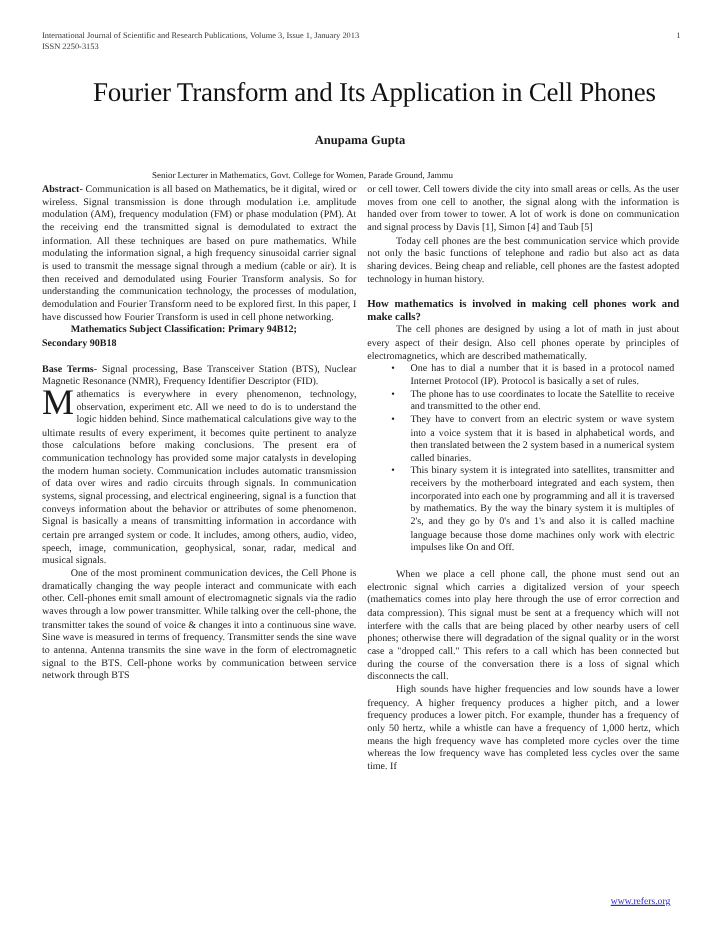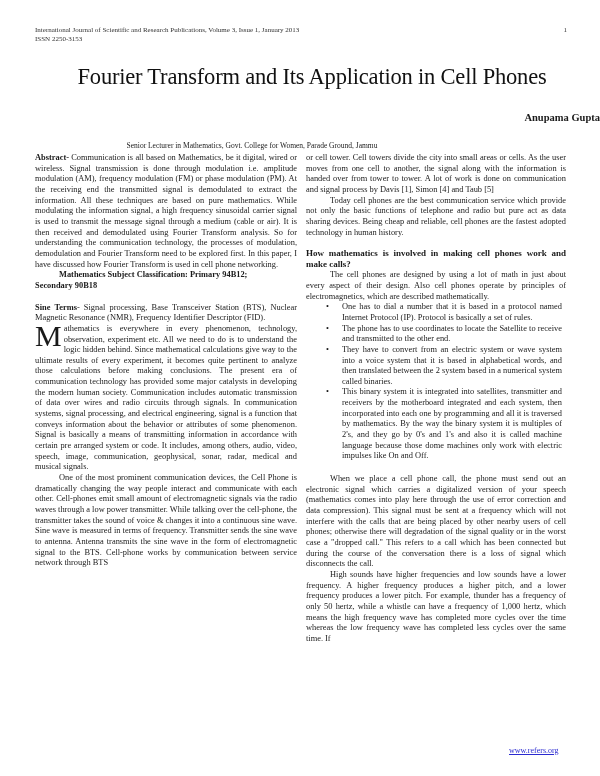--- a/index.html
+++ b/index.html
@@ -2,21 +2,21 @@
 <html><head>
   <meta charset="utf-8">
   <style>
     html, body { margin:0; padding:0; background:#ffffff; }
     body { width:600px; height:776px; overflow:hidden; position:relative;
            font-family:"Liberation Serif", "DejaVu Serif", serif; color:#1a1a1a; }
     .header { position:absolute; left:35px; top:26px; width:532px; font-size:7px; line-height:9px; color:#333; }
     .header .pg { position:absolute; right:0; top:0; }
     .title { position:absolute; left:0; top:64px; width:600px; text-align:center;
              font-size:22.5px; font-weight:normal; letter-spacing:-0.2px; color:#111;padding-left:12px; }
-    .author { position:absolute; left:0; top:112px; width:600px; text-align:right; font-size:10.5px; font-weight:bold; }
+    .author { position:absolute; left:0; top:112px; width:600px; text-align:center; font-size:10.5px; font-weight:bold; }
     .affil { position:absolute; left:0; top:141px; width:504px; text-align:center; font-size:7.5px; }
     .col { position:absolute; top:153px; font-size:8.4px; line-height:10.65px; text-align:justify; }
     .col.left { left:35px; width:262px; }
     .col.right { left:306px; width:260px; }
     p { margin:0; }
     .indent { text-indent:24px; }
     .lbl { font-weight:bold; }
     .msc { font-weight:bold; }
     .msc .first { padding-left:24px; }
     .sec-head { text-align:center; font-size:8.4px; margin:18px 0 2px 0; letter-spacing:0.2px; }
@@ -38,29 +38,29 @@
   <span class="pg">1</span>
 </div>
 
 <div class="title">Fourier Transform and Its Application in Cell Phones</div>
 <div class="author">Anupama Gupta</div>
 <div class="affil">Senior Lecturer in Mathematics, Govt. College for Women, Parade Ground, Jammu</div>
 
 <div class="col left">
   <p><span class="lbl">Abstract-</span><span> Communication is all based on Mathematics, be it digital, wired or wireless. Signal transmission is done through modulation i.e. amplitude modulation (AM), frequency modulation (FM) or phase modulation (PM). At the receiving end the transmitted signal is demodulated to extract the information. All these techniques are based on pure mathematics. While modulating the information signal, a high frequency sinusoidal carrier signal is used to transmit the message signal through a medium (cable or air). It is then received and demodulated using Fourier Transform analysis. So for understanding the communication technology, the processes of modulation, demodulation and Fourier Transform need to be explored first. In this paper, I have discussed how Fourier Transform is used in cell phone networking.</span></p>
   <p class="msc"><span class="first">Mathematics Subject Classification: Primary 94B12;</span><br><span>Secondary 90B18</span></p>
-  <p style="margin-top:11px"><span class="lbl">Sine Terms</span><span>- Signal processing, Base Transceiver Station (BTS), Nuclear Magnetic Resonance (NMR), Frequency Identifier Descriptor (FID).</span></p>
+  <p style="margin-top:11px"><span class="lbl">Base Terms</span><span>- Signal processing, Base Transceiver Station (BTS), Nuclear Magnetic Resonance (NMR), Frequency Identifier Descriptor (FID).</span></p>
 
   <p><span class="dropcap">M</span><span>athematics is everywhere in every phenomenon, technology, observation, experiment etc. All we need to do is to understand the logic hidden behind. Since mathematical calculations give way to the ultimate results of every experiment, it becomes quite pertinent to analyze those calculations before making conclusions. The present era of communication technology has provided some major catalysts in developing the modern human society. Communication includes automatic transmission of data over wires and radio circuits through signals. In communication systems, signal processing, and electrical engineering, signal is a function that conveys information about the behavior or attributes of some phenomenon. Signal is basically a means of transmitting information in accordance with certain pre arranged system or code. It includes, among others, audio, video, speech, image, communication, geophysical, sonar, radar, medical and musical signals.</span></p>
   <p class="indent">One of the most prominent communication devices, the Cell Phone is dramatically changing the way people interact and communicate with each other. Cell-phones emit small amount of electromagnetic signals via the radio waves through a low power transmitter. While talking over the cell-phone, the transmitter takes the sound of voice &amp; changes it into a continuous sine wave. Sine wave is measured in terms of frequency. Transmitter sends the sine wave to antenna. Antenna transmits the sine wave in the form of electromagnetic signal to the BTS. Cell-phone works by communication between service network through BTS</p>
 </div>
 
 <div class="col right">
   <p>or cell tower. Cell towers divide the city into small areas or cells. As the user moves from one cell to another, the signal along with the information is handed over from tower to tower. A lot of work is done on communication and signal process by Davis [1], Simon [4] and Taub [5]</p>
-  <p class="indent">Today cell phones are the best communication service which provide not only the basic functions of telephone and radio but pure act as data sharing devices. Being cheap and reliable, cell phones are the fastest adopted technology in human history.</p>
+  <p class="indent">Today cell phones are the best communication service which provide not only the basic functions of telephone and radio but also act as data sharing devices. Being cheap and reliable, cell phones are the fastest adopted technology in human history.</p>
   <p class="subhead">How mathematics is involved in making cell phones work and make calls?</p>
   <p class="indent">The cell phones are designed by using a lot of math in just about every aspect of their design. Also cell phones operate by principles of electromagnetics, which are described mathematically.</p>
   <ul class="bul">
     <li><span class="dot">•</span><span>One has to dial a number that it is based in a protocol named Internet Protocol (IP). Protocol is basically a set of rules.</span></li>
     <li><span class="dot">•</span><span>The phone has to use coordinates to locate the Satellite to receive and transmitted to the other end.</span></li>
     <li><span class="dot">•</span><span>They have to convert from an electric system or wave system into a voice system that it is based in alphabetical words, and then translated between the 2 system based in a numerical system called binaries.</span></li>
     <li><span class="dot">•</span><span>This binary system it is integrated into satellites, transmitter and receivers by the motherboard integrated and each system, then incorporated into each one by programming and all it is traversed by mathematics. By the way the binary system it is multiples of 2's, and they go by 0's and 1's and also it is called machine language because those dome machines only work with electric impulses like On and Off.</span></li>
   </ul>
   <div class="gap"></div>
   <p class="indent">When we place a cell phone call, the phone must send out an electronic signal which carries a digitalized version of your speech (mathematics comes into play here through the use of error correction and data compression). This signal must be sent at a frequency which will not interfere with the calls that are being placed by other nearby users of cell phones; otherwise there will degradation of the signal quality or in the worst case a "dropped call." This refers to a call which has been connected but during the course of the conversation there is a loss of signal which disconnects the call.</p>

